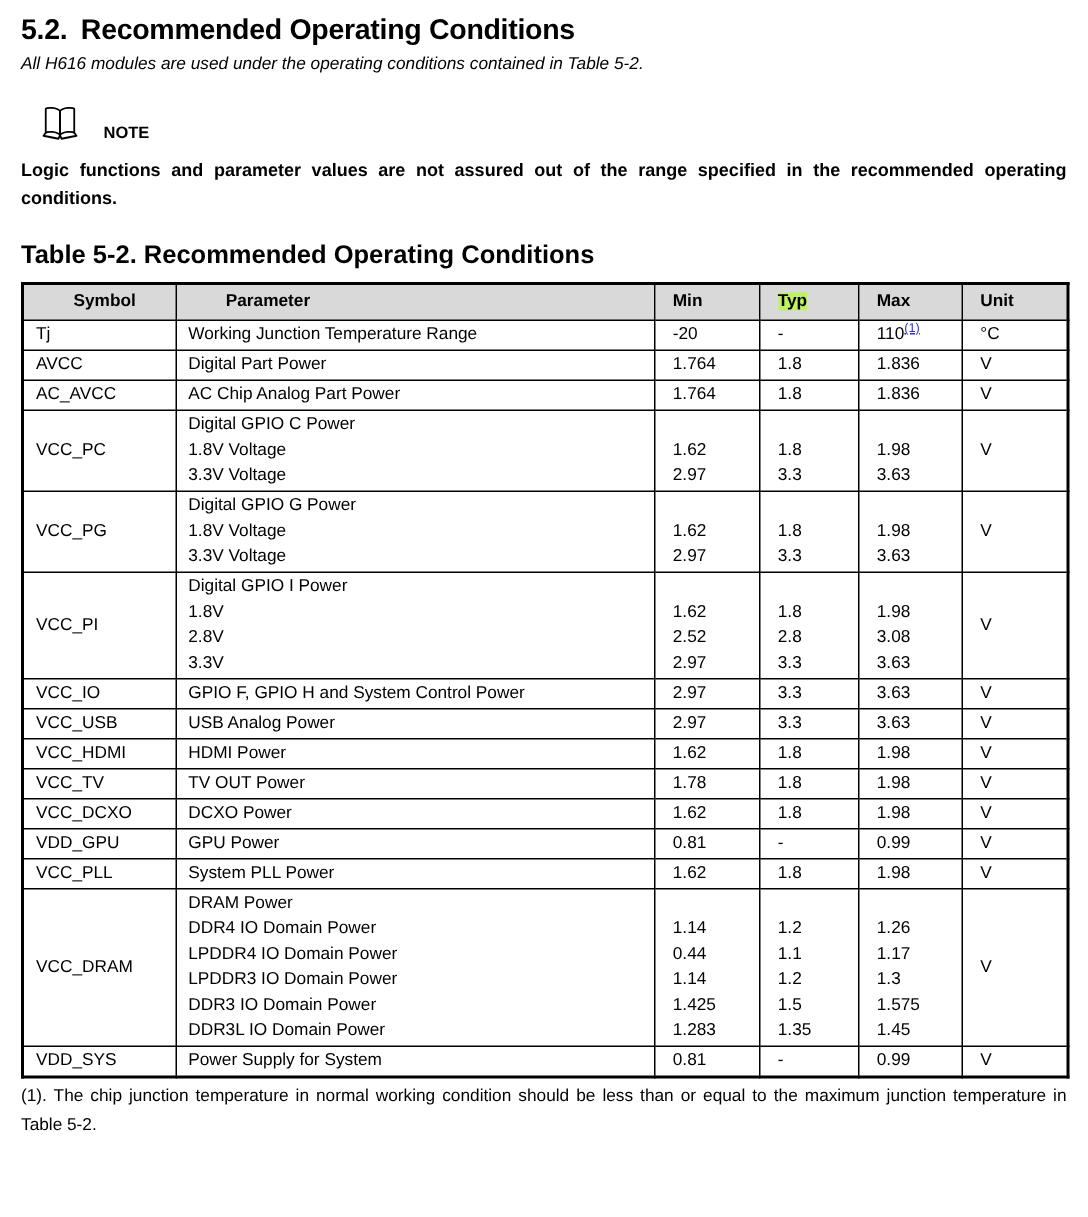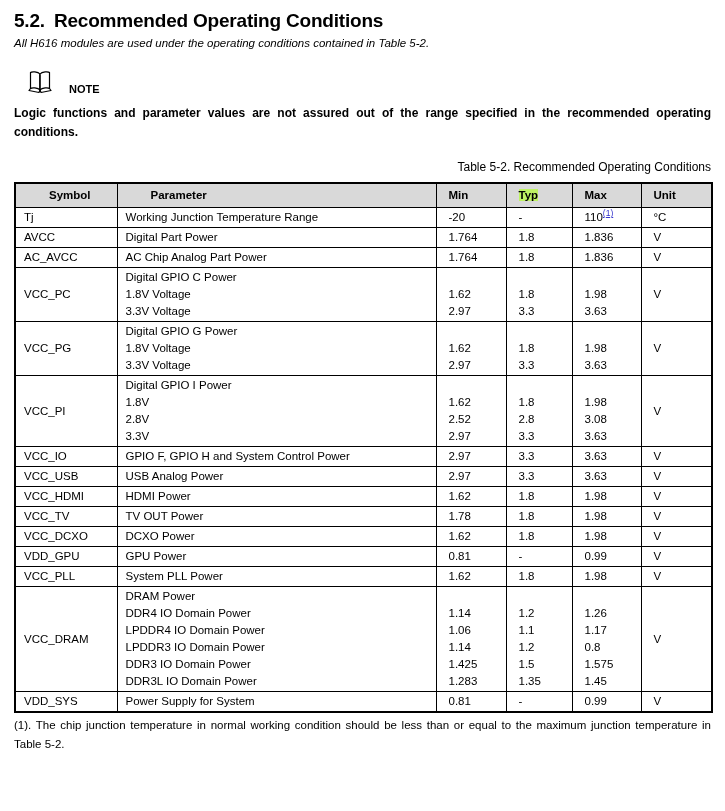--- a/index.html
+++ b/index.html
@@ -11,21 +11,21 @@
     font-size:11.5px;
     padding:10px 14px 0 14px;
   }
   .section-title { font-size:19px; font-weight:bold; letter-spacing:-0.2px; }
   .title-num { margin-right:9px; }
   .intro { margin-top:5px; font-size:11.5px;font-style:italic; }
   .note-row { display:flex; align-items:flex-end; gap:15px; margin-top:21px; margin-left:12px; }
   .book-icon { display:block; }
   .note-label { font-weight:bold; font-size:11px; line-height:11px; margin-bottom:1px; }
   .note-text { font-weight:bold; text-align:justify; margin-top:8px; font-size:12px; line-height:19px; }
-  .table-caption { text-align:right; font-weight:normal; margin:18px 0 8px 0; font-size:12px; }
+  .table-caption { text-align:left; font-weight:bold; margin:18px 0 8px 0; font-size:17px; }
   table { border-collapse:collapse; table-layout:fixed; width:697px; border:2px solid #000; }
   th, td {
     border:1px solid #000; vertical-align:top; text-align:left;
     padding:1px 5px 1px 8px; line-height:17px; font-size:11.5px;
     overflow:hidden;
   }
   th { background:#D9D9D9; font-weight:bold; padding-top:3px; padding-bottom:3px;padding-left:33px; }
   th.h-num, td.c-num { padding-left:12px; }
   td.c-symbol { vertical-align:middle; }
   td.c-unit { vertical-align:middle; padding-left:12px; }
@@ -322,38 +322,38 @@
           <div class="line">DRAM Power</div>
           <div class="line">DDR4 IO Domain Power</div>
           <div class="line">LPDDR4 IO Domain Power</div>
           <div class="line">LPDDR3 IO Domain Power</div>
           <div class="line">DDR3 IO Domain Power</div>
           <div class="line">DDR3L IO Domain Power</div>
         </td>
         <td class="c-num">
           <div class="line"></div>
           <div class="line">1.14</div>
-          <div class="line">1.06</div>
+          <div class="line">0.44</div>
           <div class="line">1.14</div>
           <div class="line">1.425</div>
           <div class="line">1.283</div>
         </td>
         <td class="c-num">
           <div class="line"></div>
           <div class="line">1.2</div>
           <div class="line">1.1</div>
           <div class="line">1.2</div>
           <div class="line">1.5</div>
           <div class="line">1.35</div>
         </td>
         <td class="c-num">
           <div class="line"></div>
           <div class="line">1.26</div>
           <div class="line">1.17</div>
-          <div class="line">0.8</div>
+          <div class="line">1.3</div>
           <div class="line">1.575</div>
           <div class="line">1.45</div>
         </td>
         <td class="c-unit">V</td>
       </tr>
       <tr>
         <td class="c-symbol">VDD_SYS</td>
         <td class="c-param">
           <div class="line">Power Supply for System</div>
         </td>

